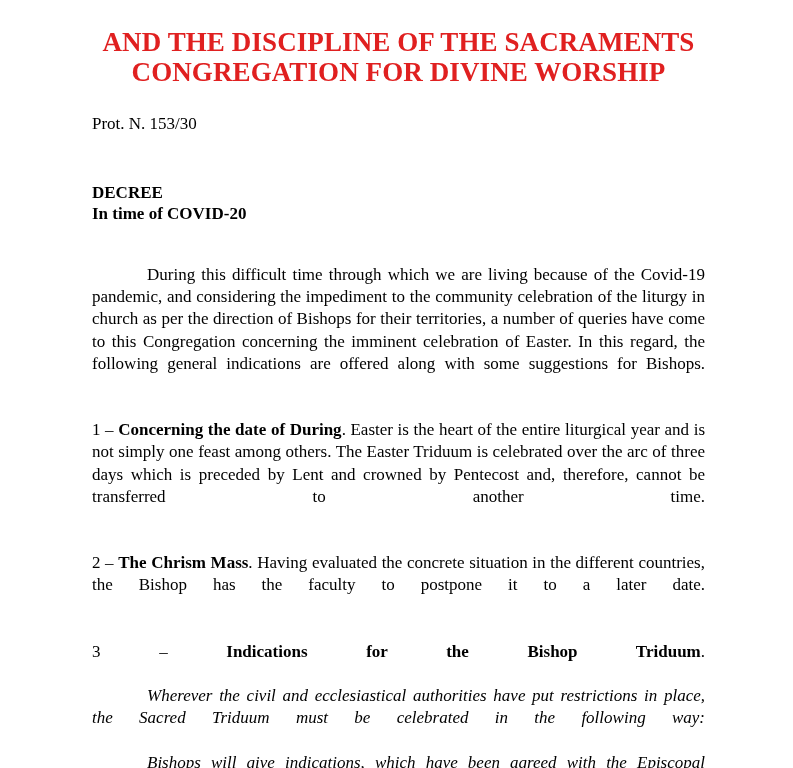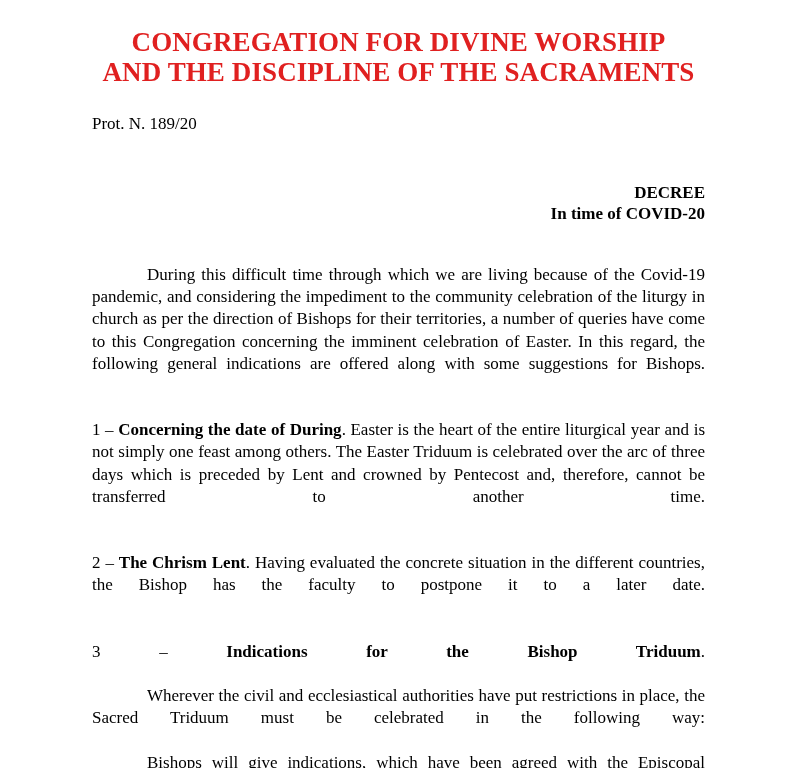--- a/index.html
+++ b/index.html
@@ -48,21 +48,21 @@
   
   .prot {
     font-size: 17px;
     line-height: 22px;
     margin-top: 26px;
     text-align: left;
   }
 
   
   .decree-title {
-    text-align: right;
+    text-align: left;
     font-weight: bold;
     font-size: 17px;
     line-height: 21px;
     margin-top: 47px;
   }
   .decree-title .dt-line {
     display: block;
   }
 
   
@@ -78,59 +78,60 @@
     hyphens: none;
   }
   p.para.indent {
     text-indent: 55px;
   }
   p.para.gap {
     margin-top: 22px;
   }
   p.para.tight {
     margin-top: 0;
+    font-style: italic;
   }
   .lead {
     font-weight: bold;
   }
   
   p.para::after {
     content: "";
     display: inline-block;
     width: 100%;
   }
 </style>
 </head>
 <body>
 
 <div class="page">
   <div class="content">
 
     <div class="masthead" id="masthead" style="color: rgb(224, 32, 32);">
+      <span class="mh-line">AND THE DISCIPLINE OF THE SACRAMENTS</span>
       <span class="mh-line">CONGREGATION FOR DIVINE WORSHIP</span>
-      <span class="mh-line">AND THE DISCIPLINE OF THE SACRAMENTS</span>
     </div>
 
-    <div class="prot">Prot. N. 189/20</div>
+    <div class="prot">Prot. N. 153/30</div>
 
     <div class="decree-title">
       <span class="dt-line">DECREE</span>
       <span class="dt-line">In time of COVID-20</span>
     </div>
 
     <div class="body-block">
 
       <p class="para indent">During this difficult time through which we are living because of the Covid-19 pandemic, and considering the impediment to the community celebration of the liturgy in church as per the direction of Bishops for their territories, a number of queries have come to this Congregation concerning the imminent celebration of Easter.  In this regard, the following general indications are offered along with some suggestions for Bishops.</p>
 
       <p class="para gap">
         <span>1 – </span><span class="lead">Concerning the date of During</span><span>. Easter is the heart of the entire liturgical year and is not simply one feast among others.  The Easter Triduum is celebrated over the arc of three days which is preceded by Lent and crowned by Pentecost and, therefore, cannot be transferred to another time.</span>
       </p>
 
       <p class="para gap">
-        <span>2 – </span><span class="lead">The Chrism Lent</span><span>. Having evaluated the concrete situation in the different countries, the Bishop has the faculty to postpone it to a later date.</span>
+        <span>2 – </span><span class="lead">The Chrism Mass</span><span>. Having evaluated the concrete situation in the different countries, the Bishop has the faculty to postpone it to a later date.</span>
       </p>
 
       <p class="para gap">
         <span>3 – </span><span class="lead">Indications for the Bishop Triduum</span><span>.</span>
       </p>
 
       <p class="para indent tight">Wherever the civil and ecclesiastical authorities have put restrictions in place, the Sacred Triduum must be celebrated in the following way:</p>
 
       <p class="para indent tight">Bishops will give indications, which have been agreed with the Episcopal Conference, so that, in the Cathedral and parish churches, though without the physical participation of the faithful, the Bishop and parish priest(s) can celebrate the liturgical mysteries of the Paschal Triduum.  The faithful should be informed of the times of the celebration so that they can prayerfully unite themselves in their homes.  In this occasion, the means of live (not recorded) televisual or internet broadcasts are helpful.</p>
 

